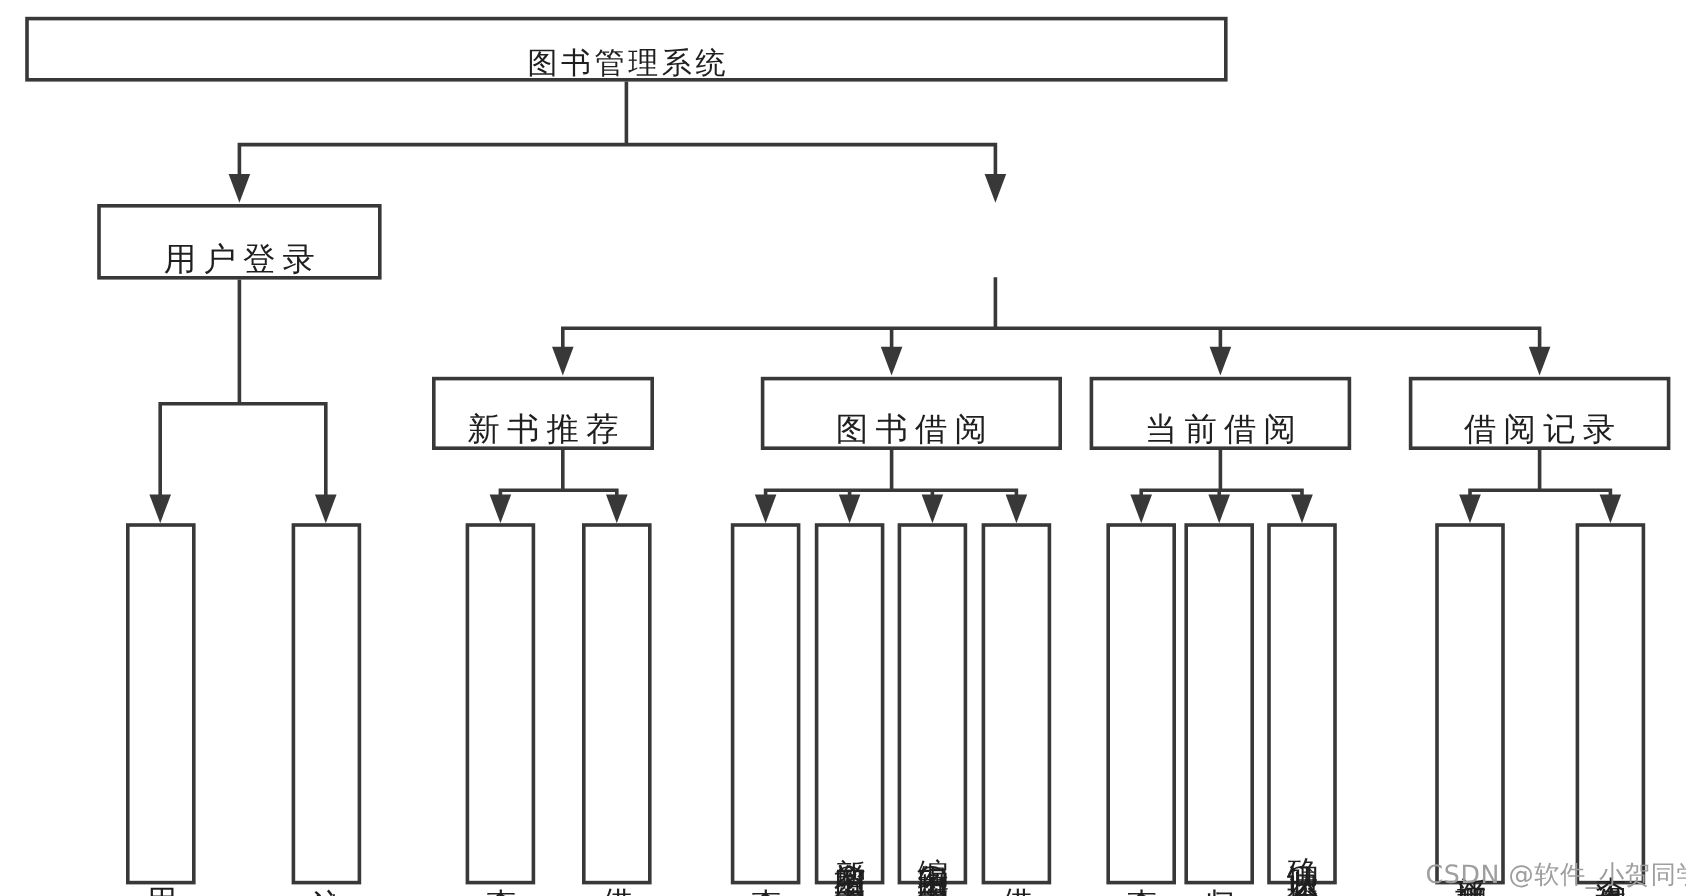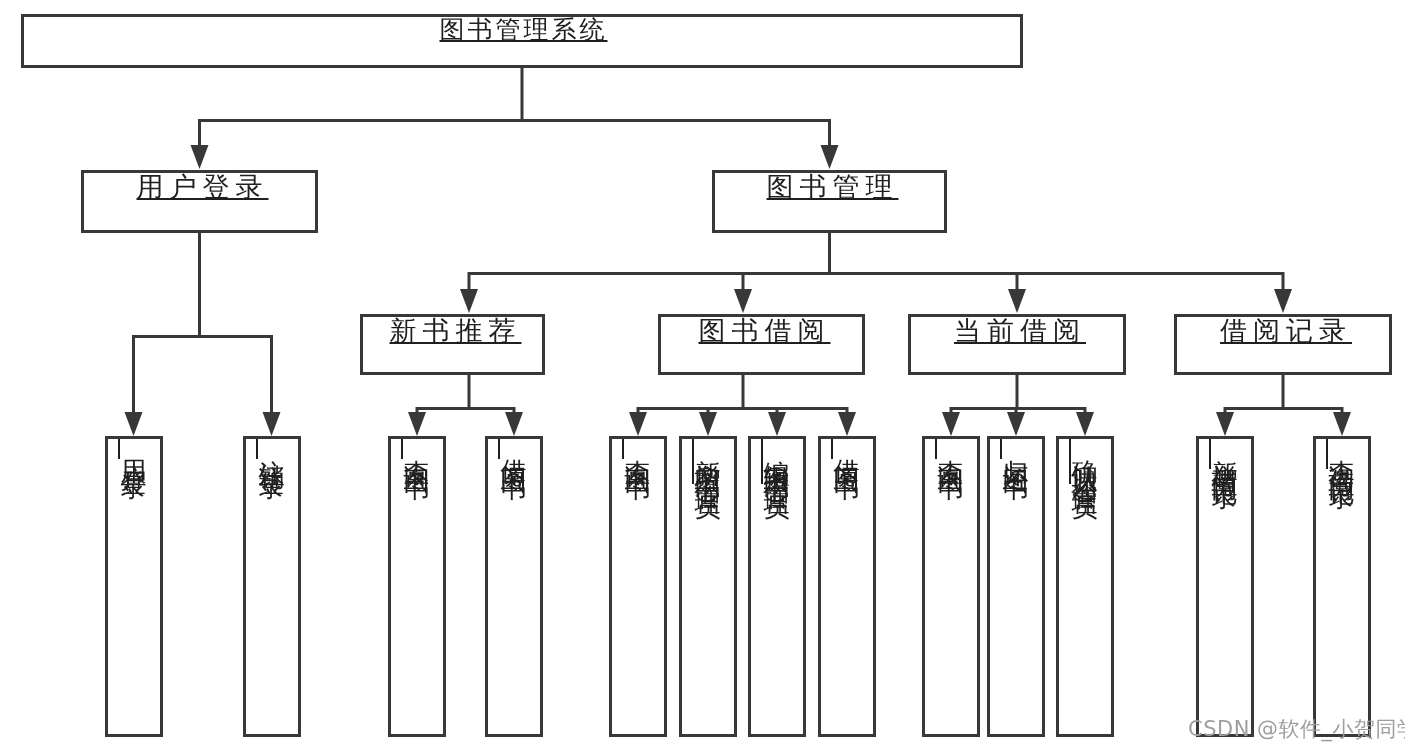--- a/index.html
+++ b/index.html
@@ -17,24 +17,23 @@
     overflow:hidden;
   }
   .connectors{position:absolute;left:0;top:0;width:1405px;height:747px;pointer-events:none;}
   .connectors path{stroke:var(--line);stroke-width:3;fill:none;}
   .connectors polygon{fill:var(--line);stroke:none;}
   .box{
     position:absolute;
     box-sizing:border-box;
     background:#ffffff;
     border:3px solid var(--line);
-    display:flex;align-items:flex-start;justify-content:center;
+    display:flex;align-items:flex-end;justify-content:center;
     color:var(--text);
     z-index:2;
-    text-decoration:underline;
   }
   .hlabel{
     font-size:27px;
     letter-spacing:6px;
     margin-right:-6px;
     white-space:nowrap;
     line-height:1;
   }
   .root-label{font-size:25px;letter-spacing:3px;margin-right:-3px;}
   .vlabel{
@@ -103,28 +102,25 @@
     </g>
   </svg>
 
   <div class="box" style="left:21px;top:14px;width:1002px;height:54px">
     <span class="hlabel root-label">图书管理系统</span>
   </div>
 
   <div class="box" style="left:81px;top:170px;width:237px;height:63px">
     <span class="hlabel">用户登录</span>
   </div>
-  <div class="box" style="left:712px;top:170px;width:235px;height:63px">
-    <span class="hlabel">图书管理</span>
-  </div>
 
   <div class="box" style="left:360px;top:314px;width:185px;height:61px">
     <span class="hlabel">新书推荐</span>
   </div>
-  <div class="box" style="left:658px;top:314px;width:207px;height:61px">
+  <div class="box" style="left:634px;top:314px;width:251px;height:61px">
     <span class="hlabel">图书借阅</span>
   </div>
   <div class="box" style="left:1174px;top:314px;width:218px;height:61px">
     <span class="hlabel">借阅记录</span>
   </div>
   <div class="box" style="left:908px;top:314px;width:218px;height:61px">
     <span class="hlabel">当前借阅</span>
   </div>
 
   <div class="box" style="left:105px;top:436px;width:58px;height:301px">

